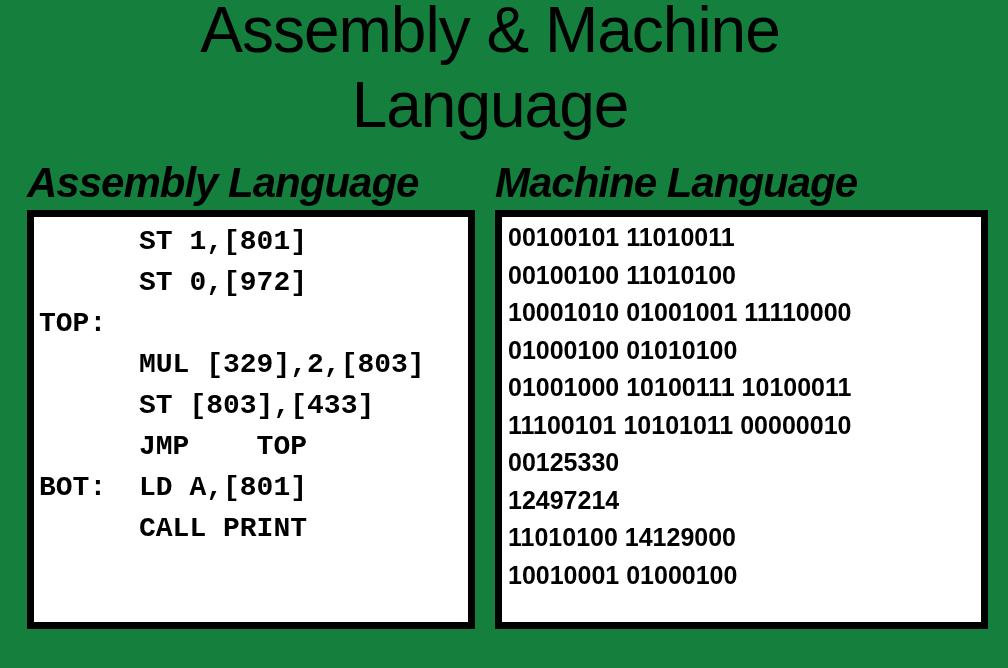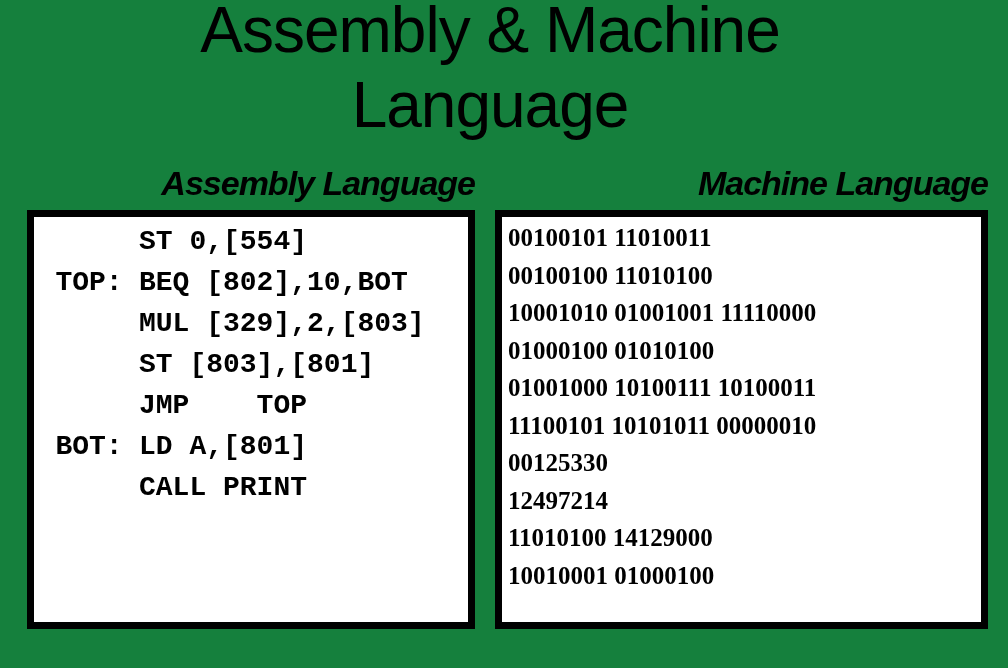--- a/index.html
+++ b/index.html
@@ -32,22 +32,22 @@
   }
   .title-inner {
     display: inline-block;
     max-width: 700px;
   }
   .col-heading {
     position: absolute;
     top: 164px;
     height: 38px;
     line-height: 38px;
-    text-align: right;
-    font-size: 34px;
+    text-align: left;
+    font-size: 42px;
     font-weight: 700;
     font-style: italic;
     letter-spacing: -1px;
     color: #000000;
   }
   .heading-assembly { left: 27px;  width: 448px; }
   .heading-machine  { left: 495px; width: 493px; }
 
   .code-box {
     position: absolute;
@@ -66,27 +66,26 @@
     font-family: "Liberation Mono", "DejaVu Sans Mono", monospace;
     font-weight: 700;
     font-size: 28px;
     line-height: 41px;
     white-space: pre;
     color: #000000;
   }
   .asm-label {
     flex: 0 0 100px;
     white-space: pre;
-    text-align: center;
   }
   .asm-code {
     white-space: pre;
   }
   .bin-line {
-    font-family: Liberation Serif, serif;
+    font-family: Liberation Sans, sans-serif;
     font-weight: 700;
     font-size: 25px;
     line-height: 37.5px;
     white-space: pre;
     color: #000000;
   }
 </style>
 </head>
 <body>
 
@@ -95,36 +94,36 @@
   <div class="title">
     <span class="title-inner">Assembly &amp; Machine Language</span>
   </div>
 
   <div class="col-heading heading-assembly">Assembly Language</div>
 
   <div class="col-heading heading-machine">Machine Language</div>
 
   <div class="code-box box-assembly">
     <div class="asm-line">
-      <span class="asm-label"></span>
+      <span class="asm-label"></span><span class="asm-code">ST 1,[801]</span>
     </div>
     <div class="asm-line">
-      <span class="asm-label"></span><span class="asm-code">ST 0,[554]</span>
+      <span class="asm-label"></span><span class="asm-code">ST 0,[972]</span>
     </div>
     <div class="asm-line">
-      <span class="asm-label">TOP:</span><span class="asm-code">BEQ [802],10,BOT</span>
+      <span class="asm-label">TOP:</span>
     </div>
     <div class="asm-line">
       <span class="asm-label"></span>
     </div>
     <div class="asm-line">
       <span class="asm-label"></span><span class="asm-code">MUL [329],2,[803]</span>
     </div>
     <div class="asm-line">
-      <span class="asm-label"></span><span class="asm-code">ST [803],[801]</span>
+      <span class="asm-label"></span><span class="asm-code">ST [803],[433]</span>
     </div>
     <div class="asm-line">
       <span class="asm-label"></span><span class="asm-code">JMP    TOP</span>
     </div>
     <div class="asm-line">
       <span class="asm-label">BOT:</span><span class="asm-code">LD A,[801]</span>
     </div>
     <div class="asm-line">
       <span class="asm-label"></span><span class="asm-code">CALL PRINT</span>
     </div>

